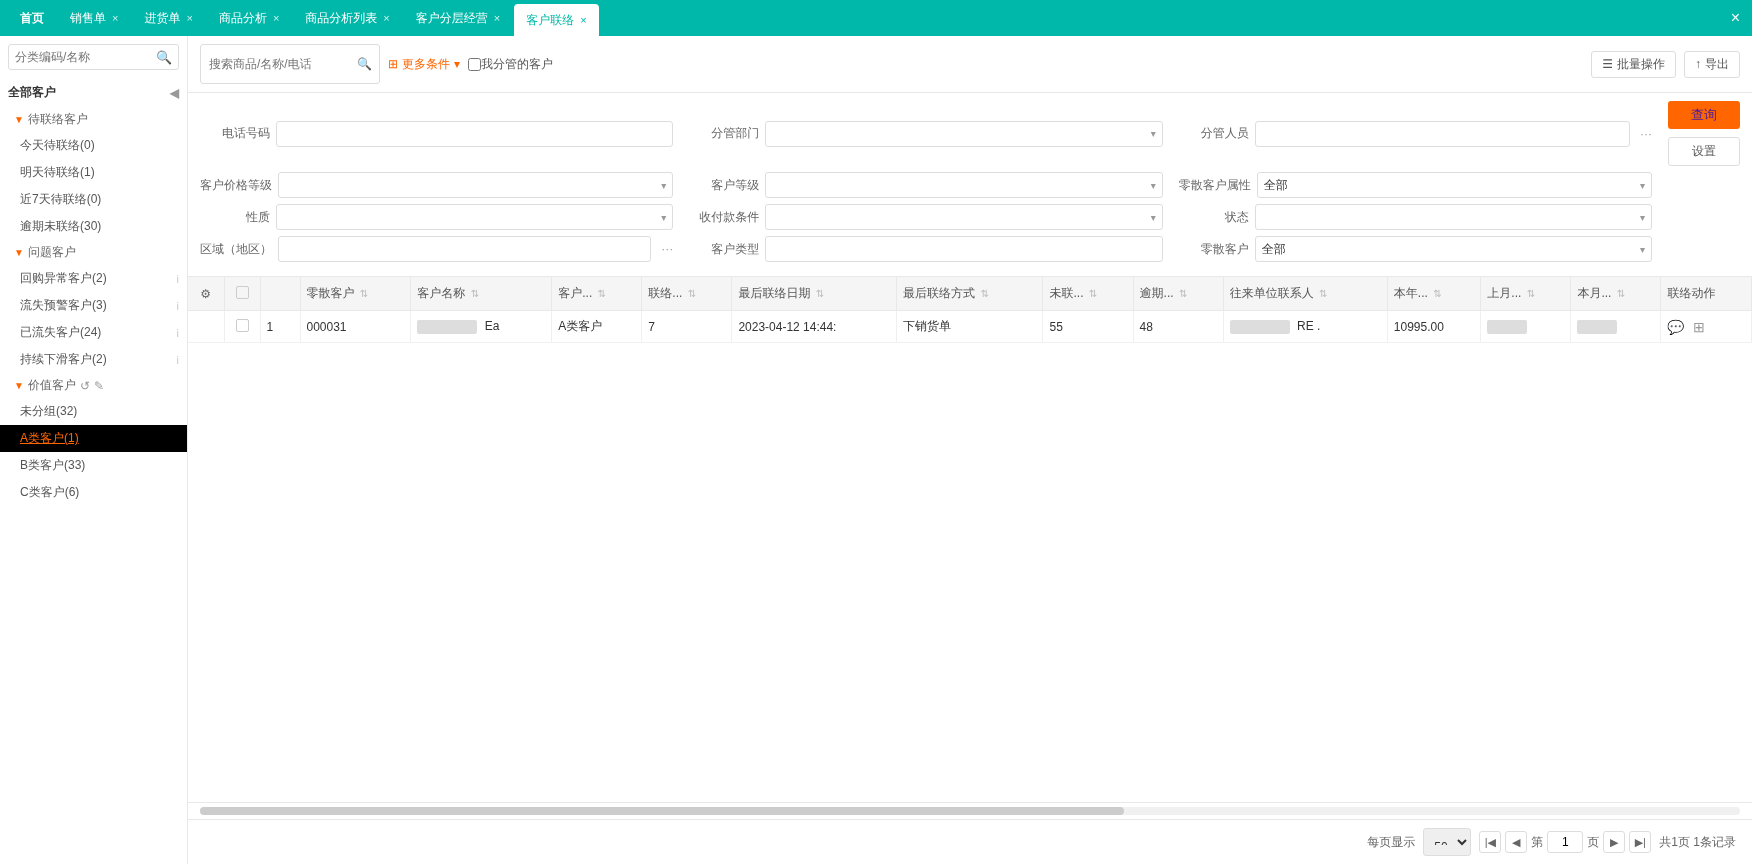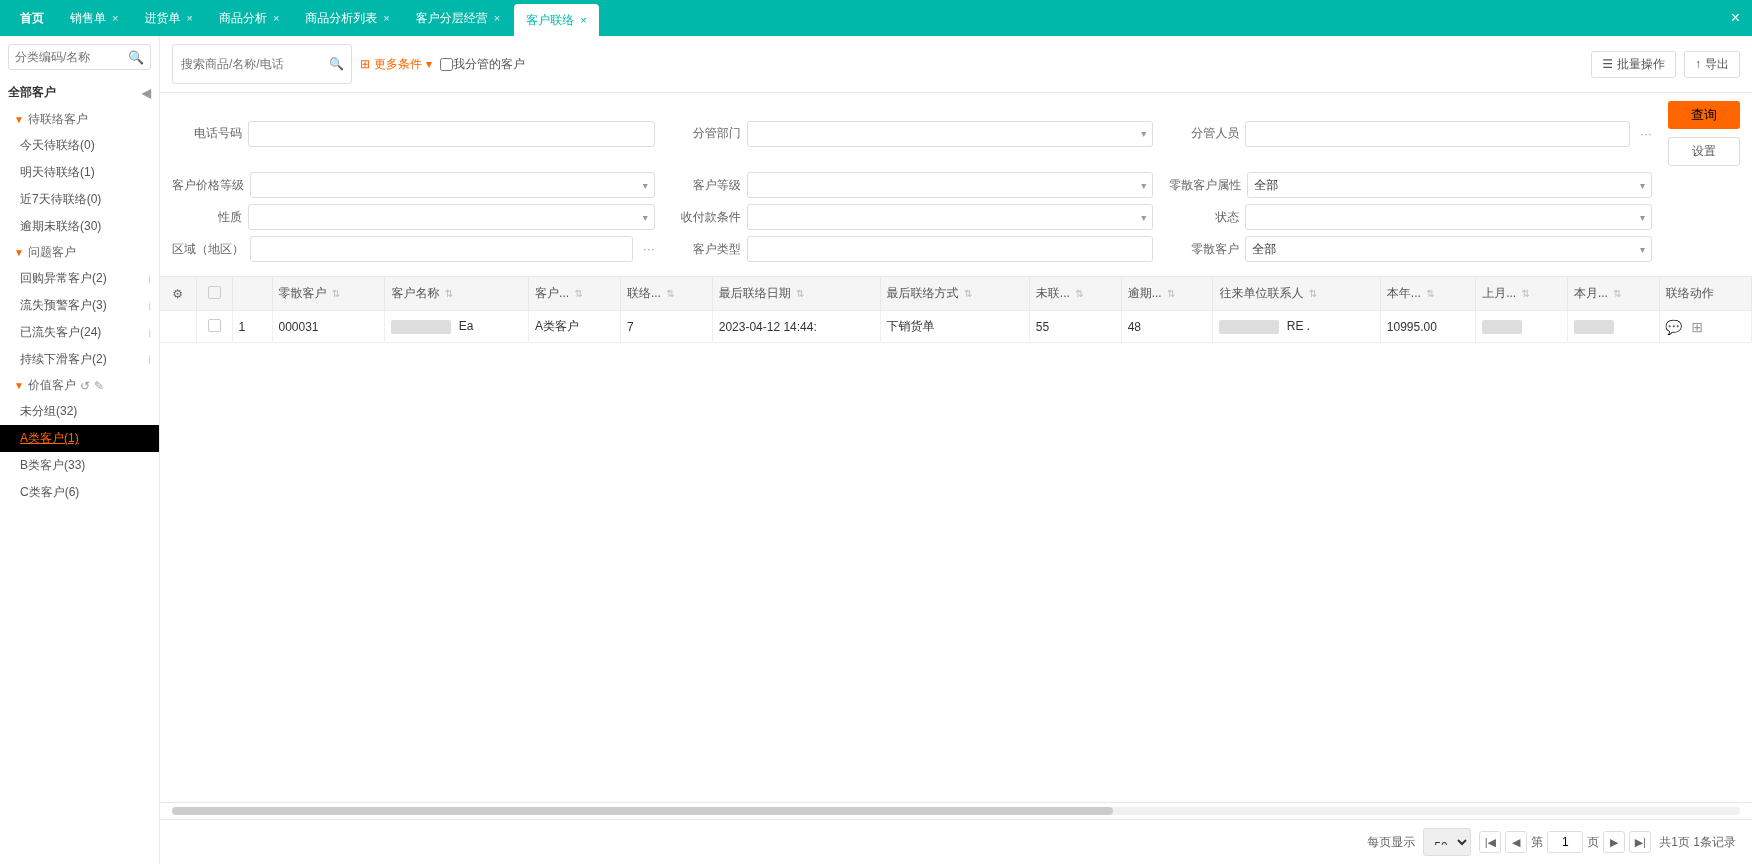--- a/index.html
+++ b/index.html
@@ -46,21 +46,21 @@
     }
 
     
     .main-layout {
       display: flex;
       height: calc(864px - 36px);
     }
 
     
     .sidebar {
-      width: 160px;
+      width: 188px;
       background: #fff;
       border-right: 1px solid #e8e8e8;
       display: flex;
       flex-direction: column;
       overflow-y: auto;
       flex-shrink: 0;
     }
     .sidebar-search {
       padding: 8px;
       position: relative;
@@ -212,21 +212,21 @@
       background: #fff;
       display: flex;
       align-items: center;
       justify-content: space-between;
       cursor: pointer;
       position: relative;
     }
     .filter-select .arrow-down { color: #999; font-size: 10px; }
     .filter-select-text { color: #333; font-size: 12px; }
     .filter-dots { color: #999; cursor: pointer; margin-left: 4px; }
-    .btn-query { background: #f60; color: #000000; border: none; padding: 5px 20px; border-radius: 3px; cursor: pointer; font-size: 13px; }
+    .btn-query { background: #f60; color: #4c1d95; border: none; padding: 5px 20px; border-radius: 3px; cursor: pointer; font-size: 13px; }
     .btn-setting { background: #fff; border: 1px solid #ddd; padding: 5px 12px; border-radius: 3px; cursor: pointer; color: #555; margin-top: 4px; display: block; text-align: center; }
     .filter-action-col {
       display: flex;
       flex-direction: column;
       gap: 4px;
       padding: 0 0 0 8px;
       min-width: 80px;
     }
 
     

